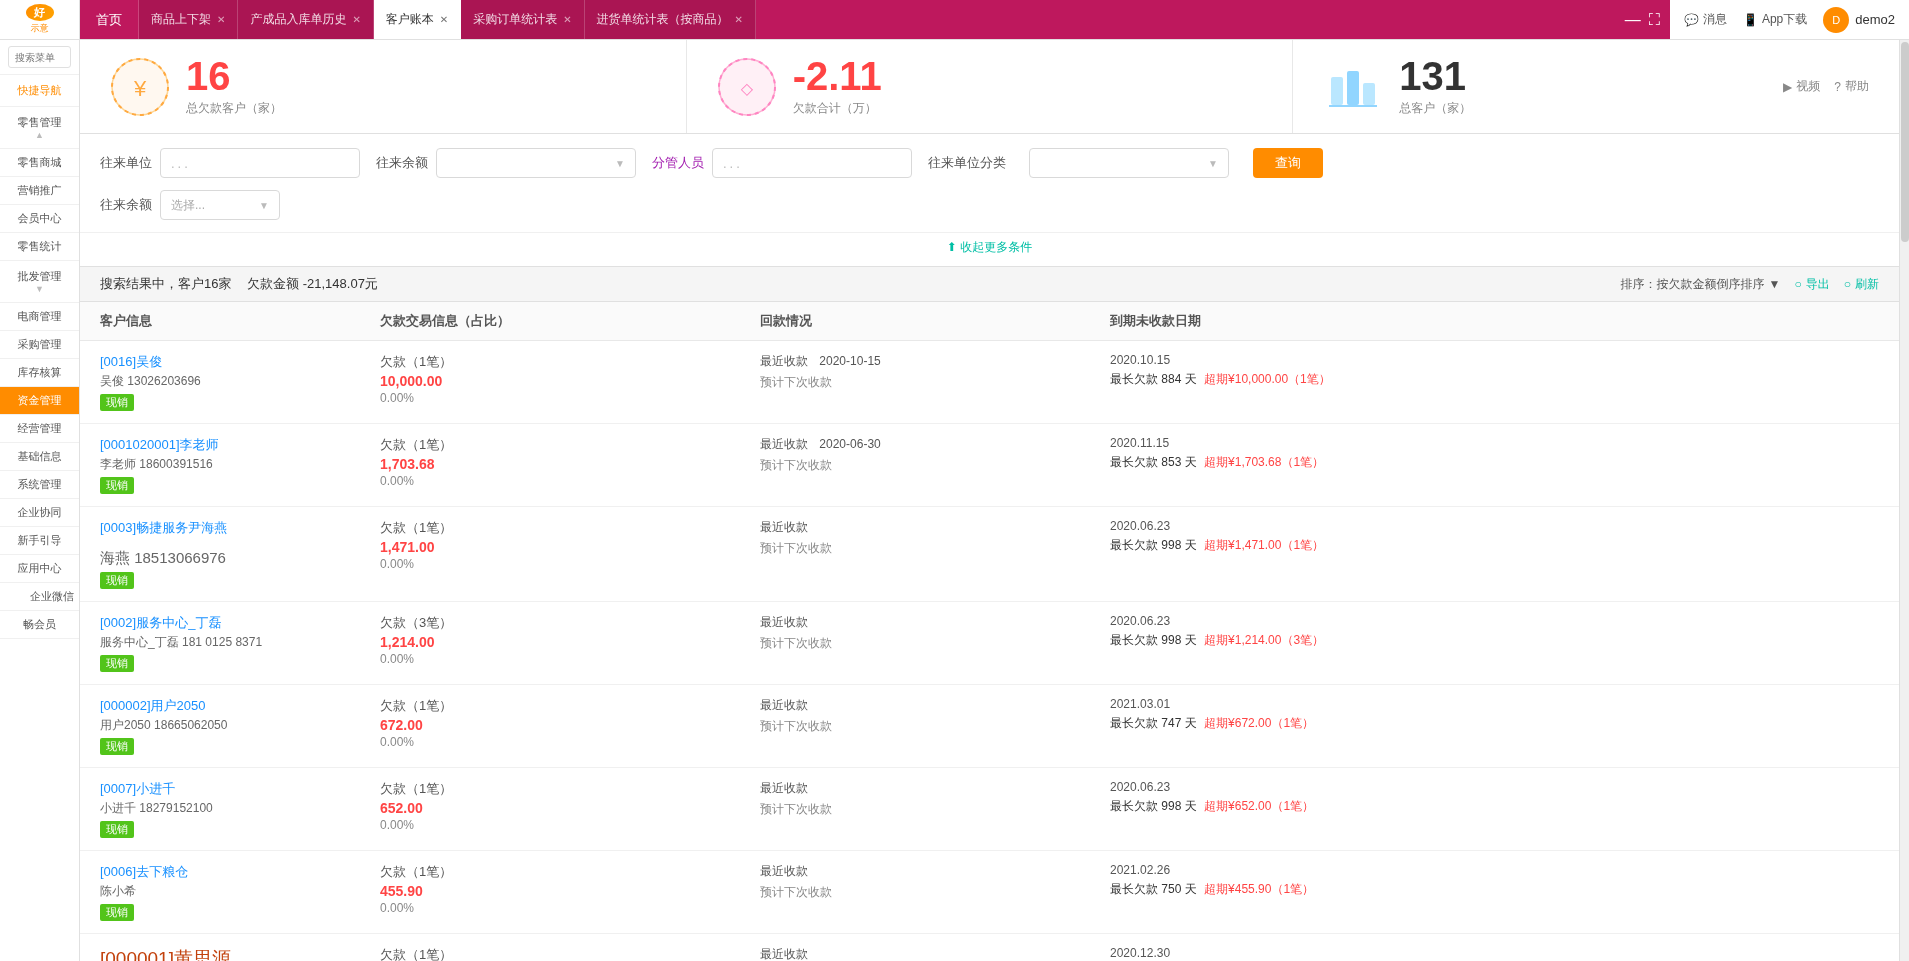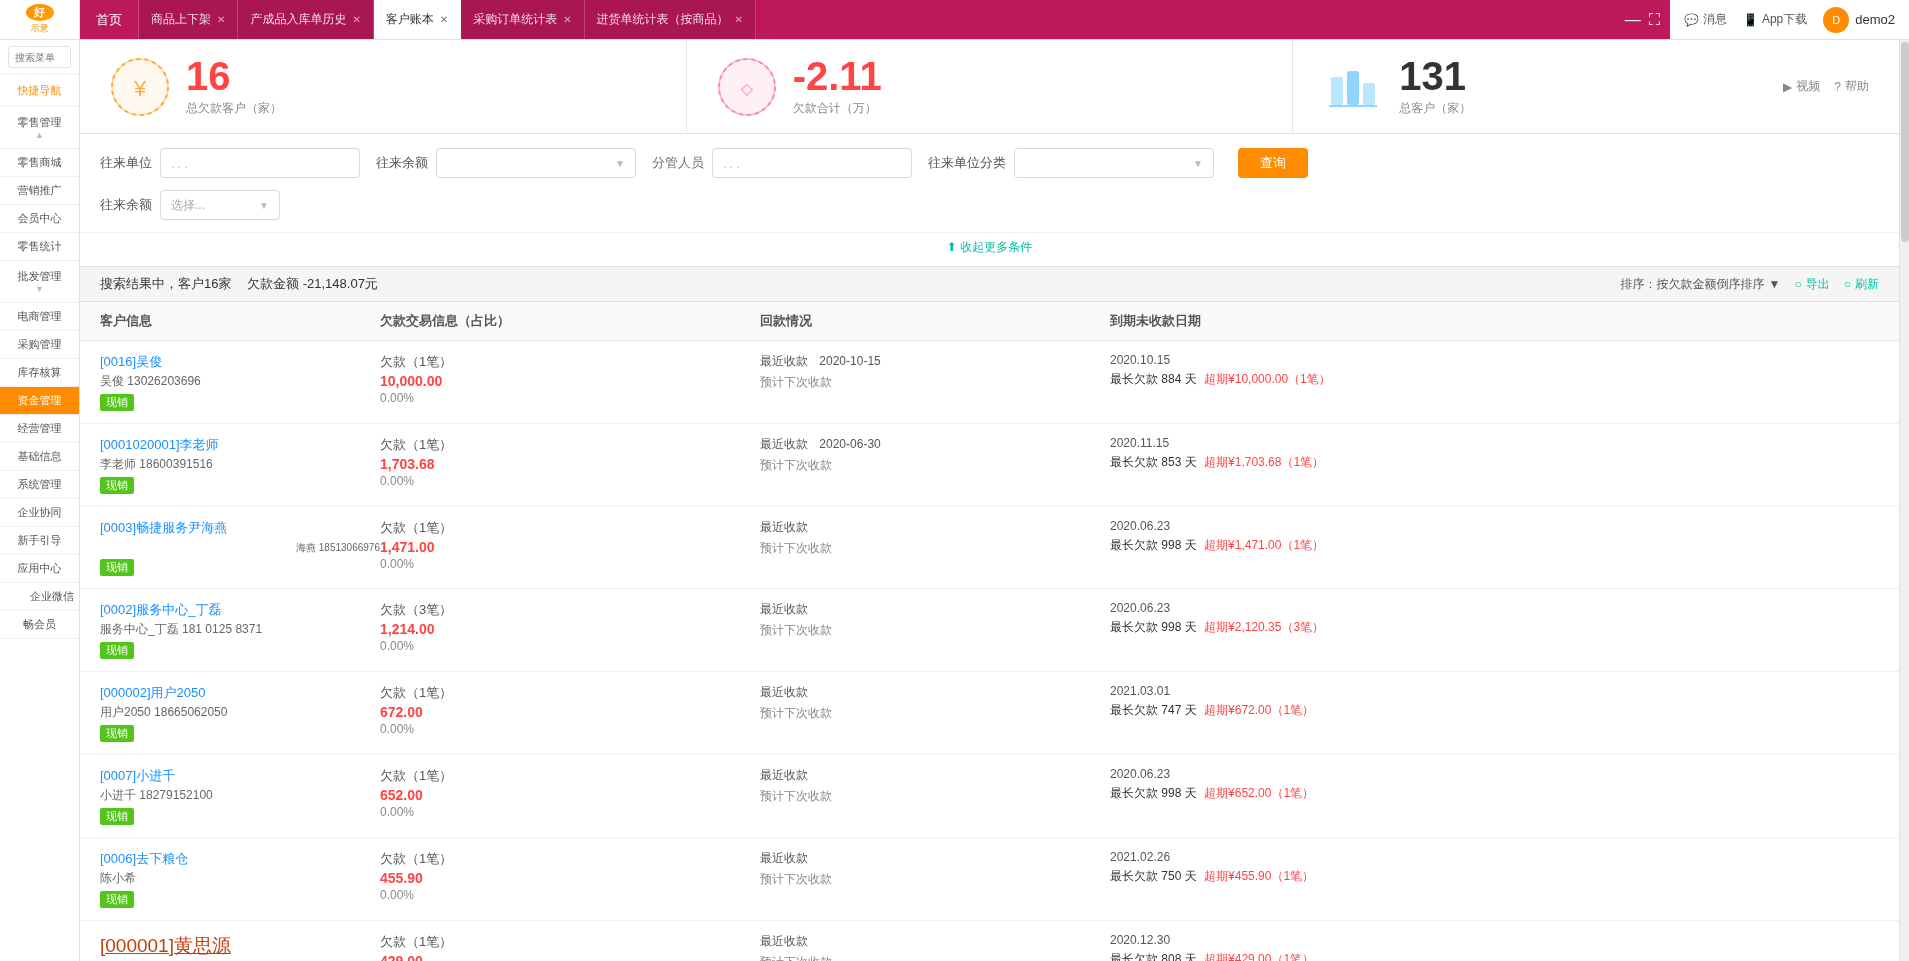--- a/index.html
+++ b/index.html
@@ -208,26 +208,26 @@
           </div>
         </div>
         <div style="display: flex; align-items: center; gap: 8px;">
           <span style="font-size: 13px; color: #555; white-space: nowrap;">往来余额</span>
           <div style="width: 200px; height: 30px; border: 1px solid #d9d9d9; border-radius: 4px; padding: 0 10px; font-size: 13px; display: flex; align-items: center; justify-content: space-between; cursor: pointer;">
             <span></span>
             <span style="color: #bbb; font-size: 10px;">▼</span>
           </div>
         </div>
         <div style="display: flex; align-items: center; gap: 8px;">
-          <span style="font-size: 13px; color: #737373; white-space: nowrap;">分管人员</span>
+          <span style="font-size: 13px; color: #a21caf; white-space: nowrap;">分管人员</span>
           <div style="width: 200px; height: 30px; border: 1px solid #d9d9d9; border-radius: 4px; padding: 0 10px; font-size: 13px; display: flex; align-items: center; justify-content: space-between; cursor: pointer;">
             <span style="color: #bbb; letter-spacing: 3px;">...</span>
           </div>
         </div>
-        <div style="display: flex; align-items: center; gap: 8px;">
+        <div style="display: flex; align-items: center; gap: 23px;">
           <span style="font-size: 13px; color: #555; white-space: nowrap;">往来单位分类</span>
           <div style="width: 200px; height: 30px; border: 1px solid #d9d9d9; border-radius: 4px; padding: 0 10px; font-size: 13px; display: flex; align-items: center; justify-content: space-between; cursor: pointer;">
             <span></span>
             <span style="color: #bbb; font-size: 10px;">▼</span>
           </div>
         </div>
         <button style="background: #ff8c00; color: white; border: none; padding: 6px 22px; border-radius: 4px; cursor: pointer; font-size: 13px; margin-left: 8px;">查询</button>
       </div>
       <div style="display: flex; align-items: center; gap: 16px; margin-bottom: 12px;">
         <div style="display: flex; align-items: center; gap: 8px;">
@@ -324,21 +324,21 @@
           <div style="font-size: 12px; margin-top: 4px;">
             <span>最长欠款 853 天</span>
             <span style="color: #ff4444; margin-left: 4px; cursor: pointer;">超期¥1,703.68（1笔）</span>
           </div>
         </div>
       </div>
 
       <div style="display: grid; grid-template-columns: 280px 380px 350px 1fr; padding: 12px 20px; border-bottom: 1px solid #f0f0f0; align-items: start;">
         <div>
           <div><span style="color: #1890ff; cursor: pointer; font-size: 13px;"><span>[0003]</span><span>畅捷服务尹海燕</span></span></div>
-          <div style="font-size: 10px; color: #666; margin-top: 4px; text-align: right;">海燕  18513066976</div>
+          <div style="font-size: 15px; color: #666; margin-top: 12px;">海燕  18513066976</div>
           <div style="display: inline-block; background: #52c41a; color: white; font-size: 11px; padding: 1px 6px; border-radius: 2px; margin-top: 4px;">现销</div>
         </div>
         <div>
           <div style="font-size: 13px; color: #555;">欠款（1笔）</div>
           <div style="color: #ff4444; font-size: 14px; font-weight: bold; margin-top: 2px;">1,471.00</div>
           <div style="font-size: 12px; color: #888; margin-top: 2px;">0.00%</div>
         </div>
         <div>
           <div style="font-size: 12px; color: #555;">
             <span>最近收款</span>
@@ -368,21 +368,21 @@
         <div>
           <div style="font-size: 12px; color: #555;">
             <span>最近收款</span>
           </div>
           <div style="font-size: 12px; color: #888; margin-top: 4px;">预计下次收款</div>
         </div>
         <div>
           <div style="font-size: 12px; color: #555;">2020.06.23</div>
           <div style="font-size: 12px; margin-top: 4px;">
             <span>最长欠款 998 天</span>
-            <span style="color: #ff4444; margin-left: 4px; cursor: pointer;">超期¥2,120.35（3笔）</span>
+            <span style="color: #ff4444; margin-left: 4px; cursor: pointer;">超期¥1,214.00（3笔）</span>
           </div>
         </div>
       </div>
 
       <div style="display: grid; grid-template-columns: 280px 380px 350px 1fr; padding: 12px 20px; border-bottom: 1px solid #f0f0f0; align-items: start;">
         <div>
           <div><span style="color: #1890ff; cursor: pointer; font-size: 13px;"><span>[000002]</span><span>用户2050</span></span></div>
           <div style="font-size: 12px; color: #666; margin-top: 2px;">用户2050  18665062050</div>
           <div style="display: inline-block; background: #52c41a; color: white; font-size: 11px; padding: 1px 6px; border-radius: 2px; margin-top: 4px;">现销</div>
         </div>

